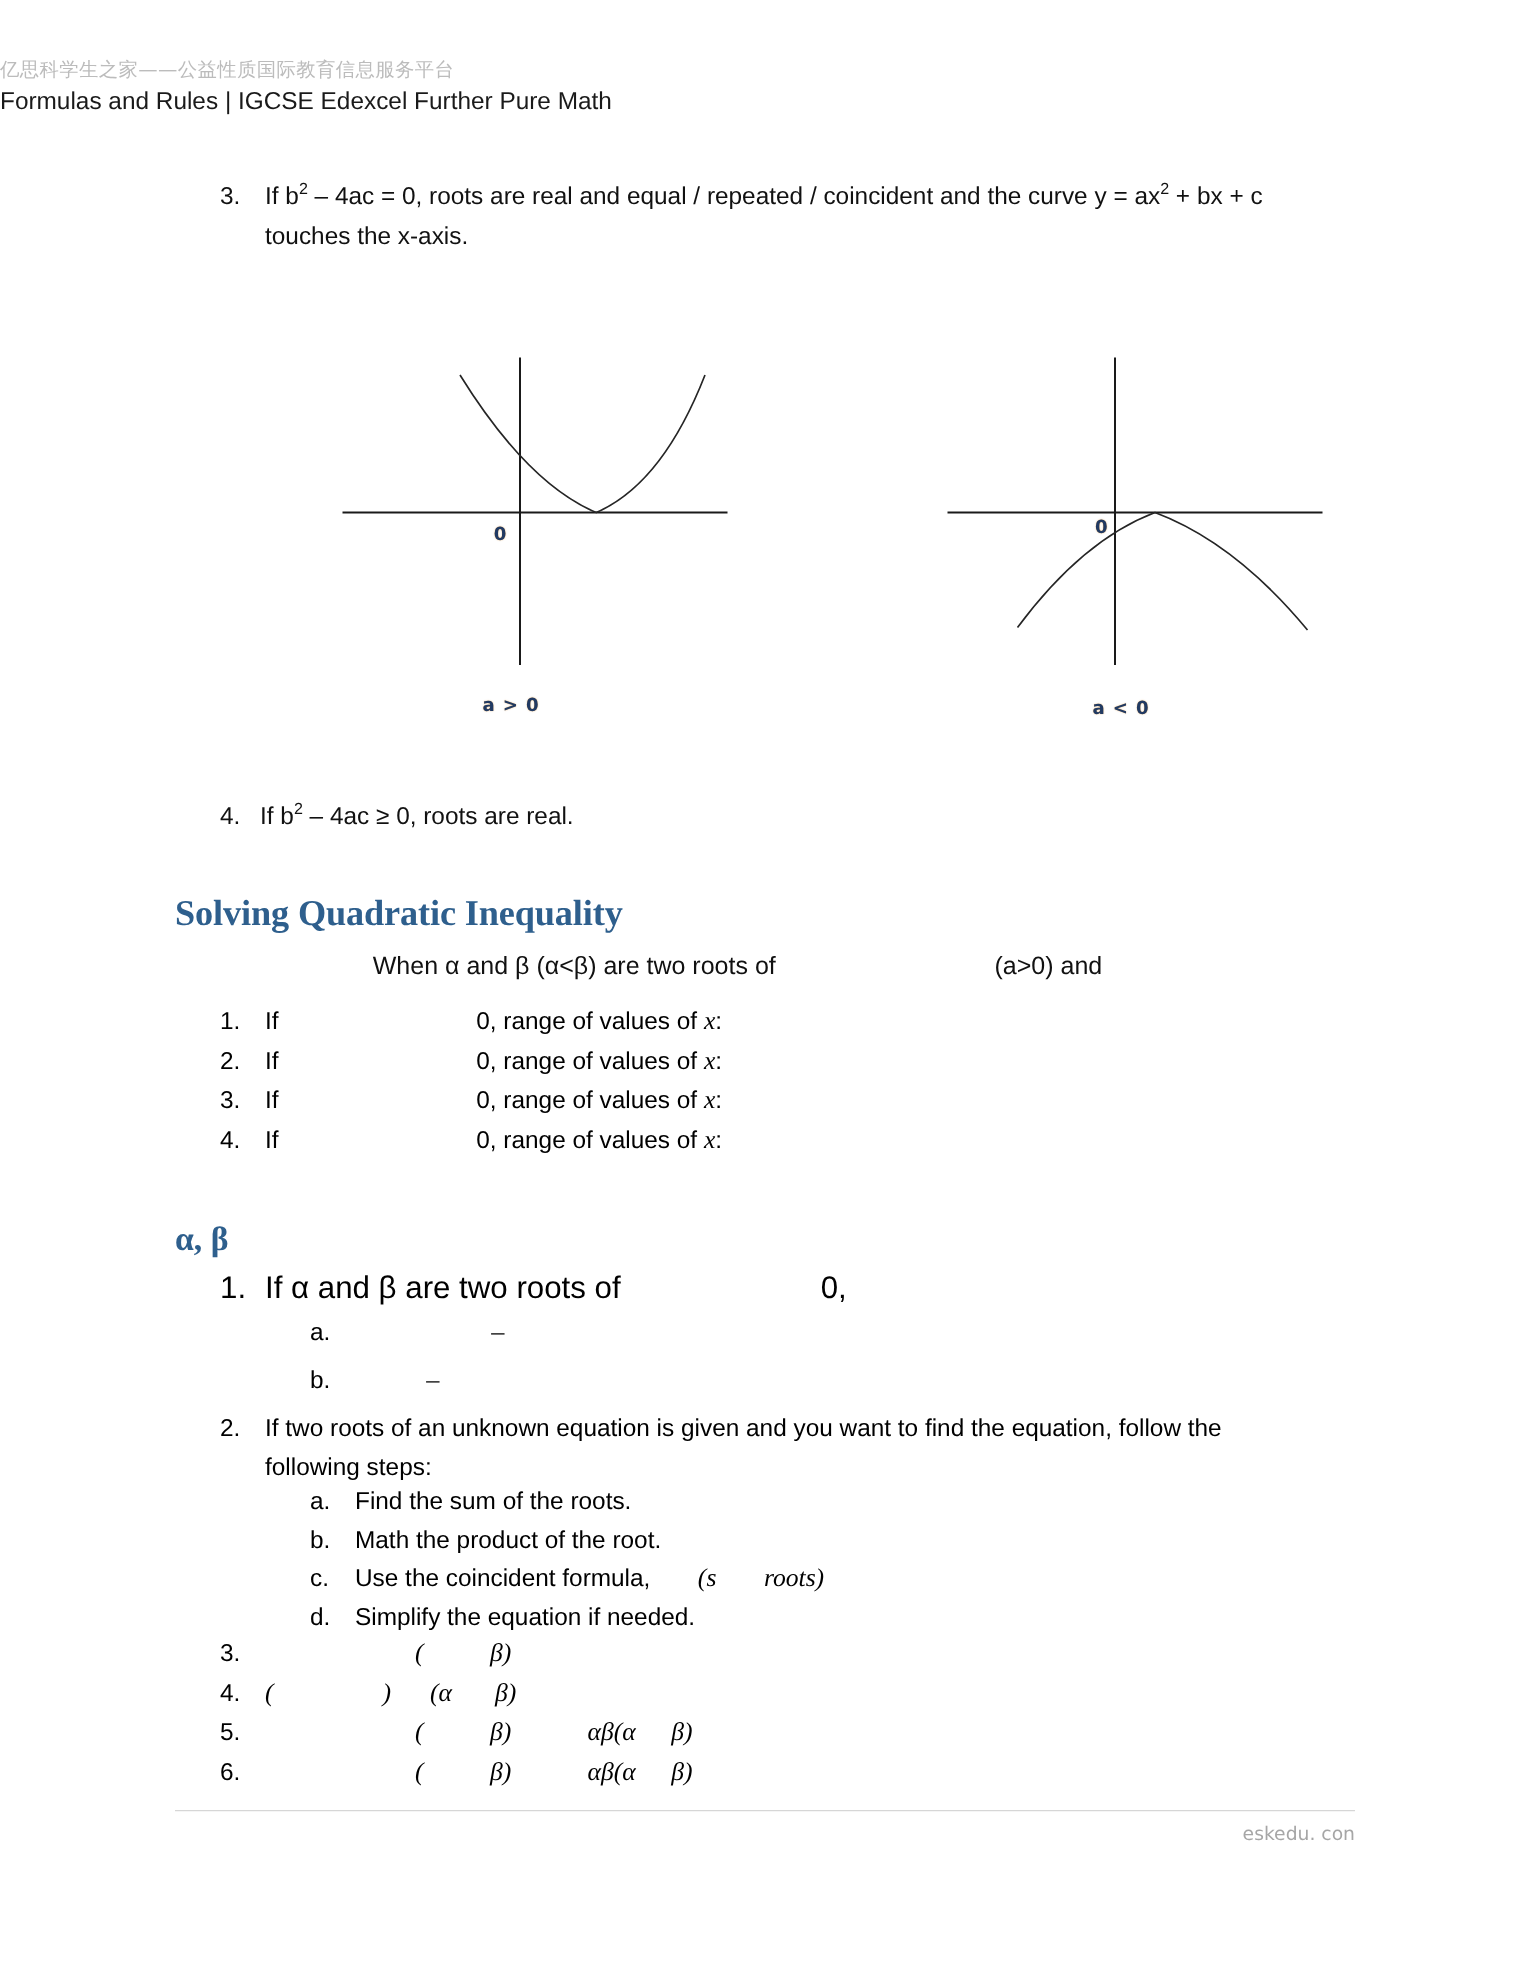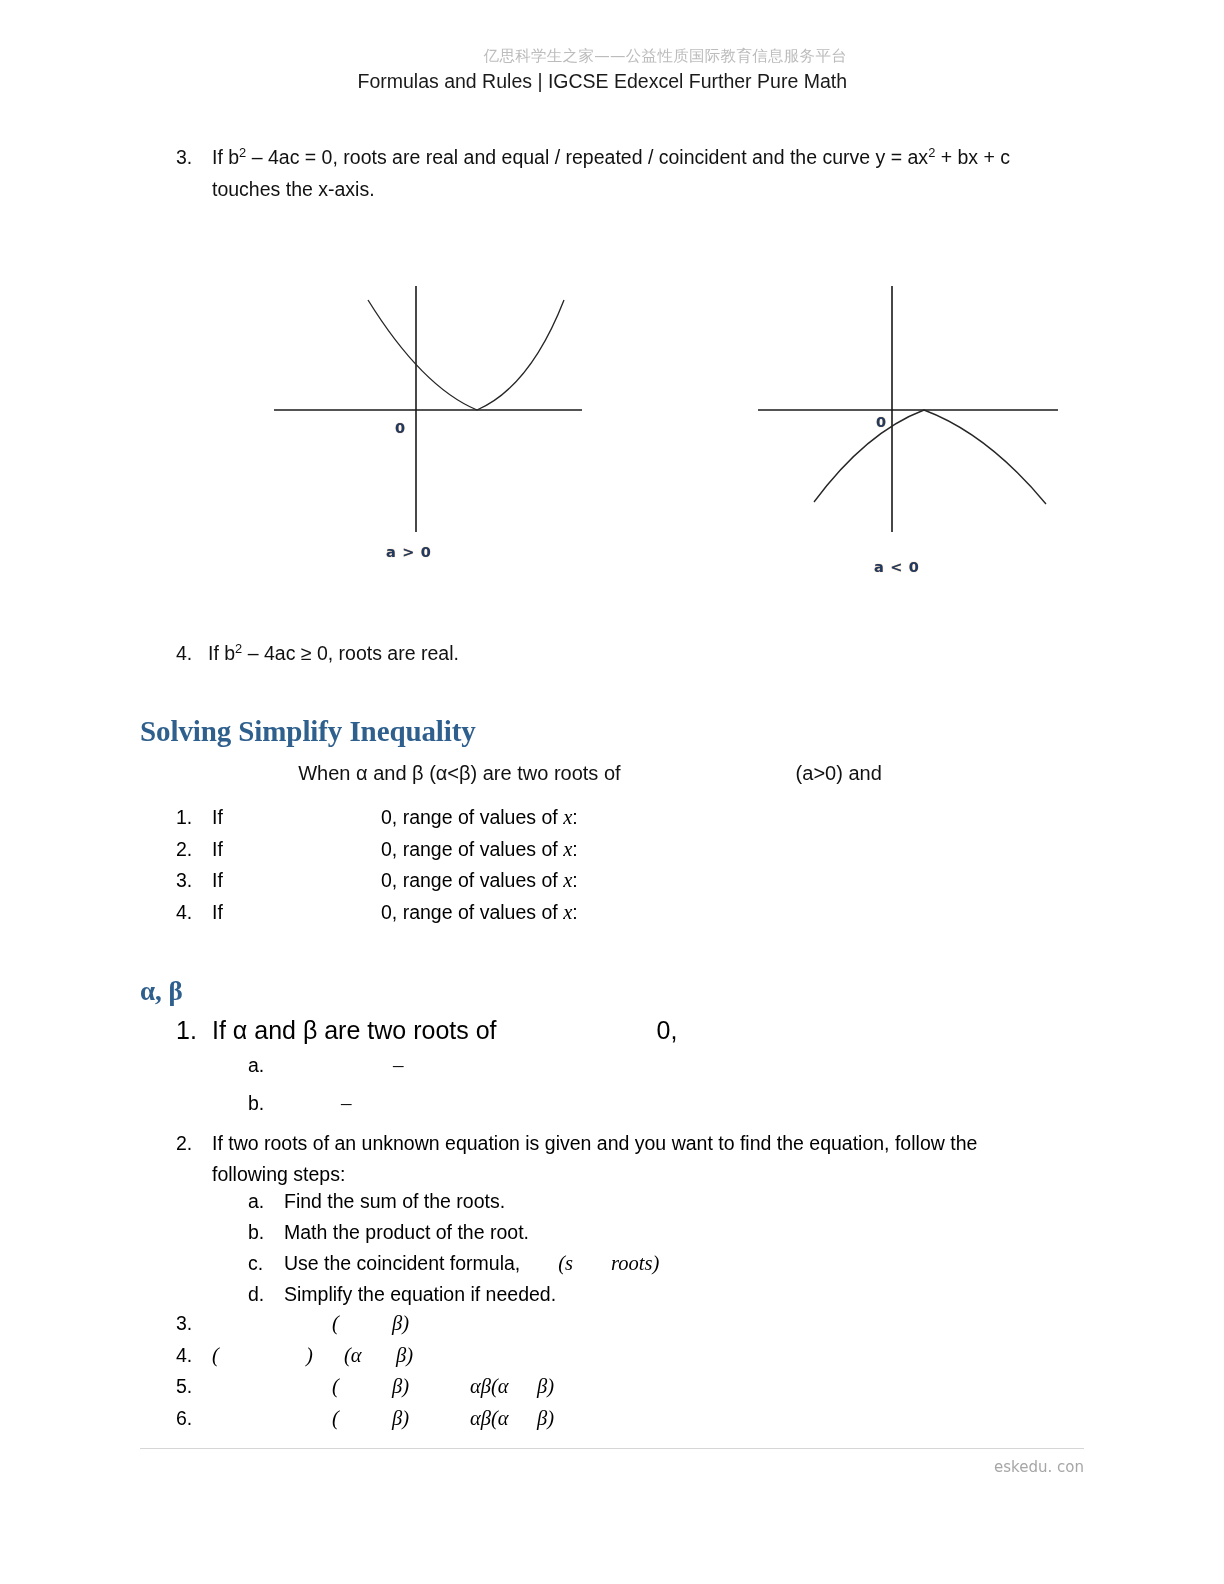--- a/index.html
+++ b/index.html
@@ -20,21 +20,21 @@
     position: absolute;
     inset: 0;
   }
 
   
   .header {
     position: absolute;
     top: 46px;
     left: 0;
     width: 1000px;
-    text-align: right;
+    text-align: left;
     padding-right: 153px;
     box-sizing: border-box;
   }
   .header-cn {
     font-size: 15.5px;
     color: #bcbcbc;
     letter-spacing: 0.3px;
     line-height: 1.3;
     font-family: "DejaVu Sans", sans-serif;
   }
@@ -217,38 +217,38 @@
   </div>
 
   <div class="graph" style="top:282px; left:272px; width:312px; height:252px;">
     <svg width="312" height="252" viewBox="0 0 312 252">
       <line x1="2" y1="128" x2="310" y2="128" stroke="#1a1a1a" stroke-width="1.6"></line>
       <line x1="144" y1="4" x2="144" y2="250" stroke="#1a1a1a" stroke-width="1.6"></line>
       <path d="M 96 18 Q 150 105 205 128 Q 258 105 292 18" fill="none" stroke="#262626" stroke-width="1.35"></path>
     </svg>
   </div>
   <div class="zero-label" style="top:420px; left:395px;">0</div>
-  <div class="graph-caption" style="top:544px; left:386px;">a &gt; 0</div>
+  <div class="graph-caption" style="top:557px; left:386px;">a &gt; 0</div>
 
   <div class="graph" style="top:282px; left:756px; width:312px; height:252px;">
     <svg width="312" height="252" viewBox="0 0 312 252">
       <line x1="2" y1="128" x2="302" y2="128" stroke="#1a1a1a" stroke-width="1.6"></line>
       <line x1="136" y1="4" x2="136" y2="250" stroke="#1a1a1a" stroke-width="1.6"></line>
       <path d="M 58 220 Q 110 150 168 128 Q 232 152 290 222" fill="none" stroke="#262626" stroke-width="1.35"></path>
     </svg>
   </div>
   <div class="zero-label" style="top:414px; left:876px;">0</div>
   <div class="graph-caption" style="top:559px; left:874px;">a &lt; 0</div>
 
   <div class="item4 body-text">
     <span class="num">4.</span>
     <span class="txt"><span>If b</span><sup class="sp">2</sup><span> – 4ac ≥ 0, roots are real.</span></span>
   </div>
 
-  <div class="h-section" id="heading-solving">Solving Simplify Inequality</div>
+  <div class="h-section" id="heading-solving">Solving Quadratic Inequality</div>
 
   <div class="when-line body-text"><span>When α and β (α&lt;β) are two roots of</span><span class="gap-eq"></span><span>(a&gt;0) and</span></div>
 
   <div class="ineq-list">
     <div class="ineq-row"><span class="num">1.</span><span class="ifw">If</span><span>0, range of values of </span><span class="mi">x</span><span>:</span></div>
     <div class="ineq-row"><span class="num">2.</span><span class="ifw">If</span><span>0, range of values of </span><span class="mi">x</span><span>:</span></div>
     <div class="ineq-row"><span class="num">3.</span><span class="ifw">If</span><span>0, range of values of </span><span class="mi">x</span><span>:</span></div>
     <div class="ineq-row"><span class="num">4.</span><span class="ifw">If</span><span>0, range of values of </span><span class="mi">x</span><span>:</span></div>
   </div>
 

